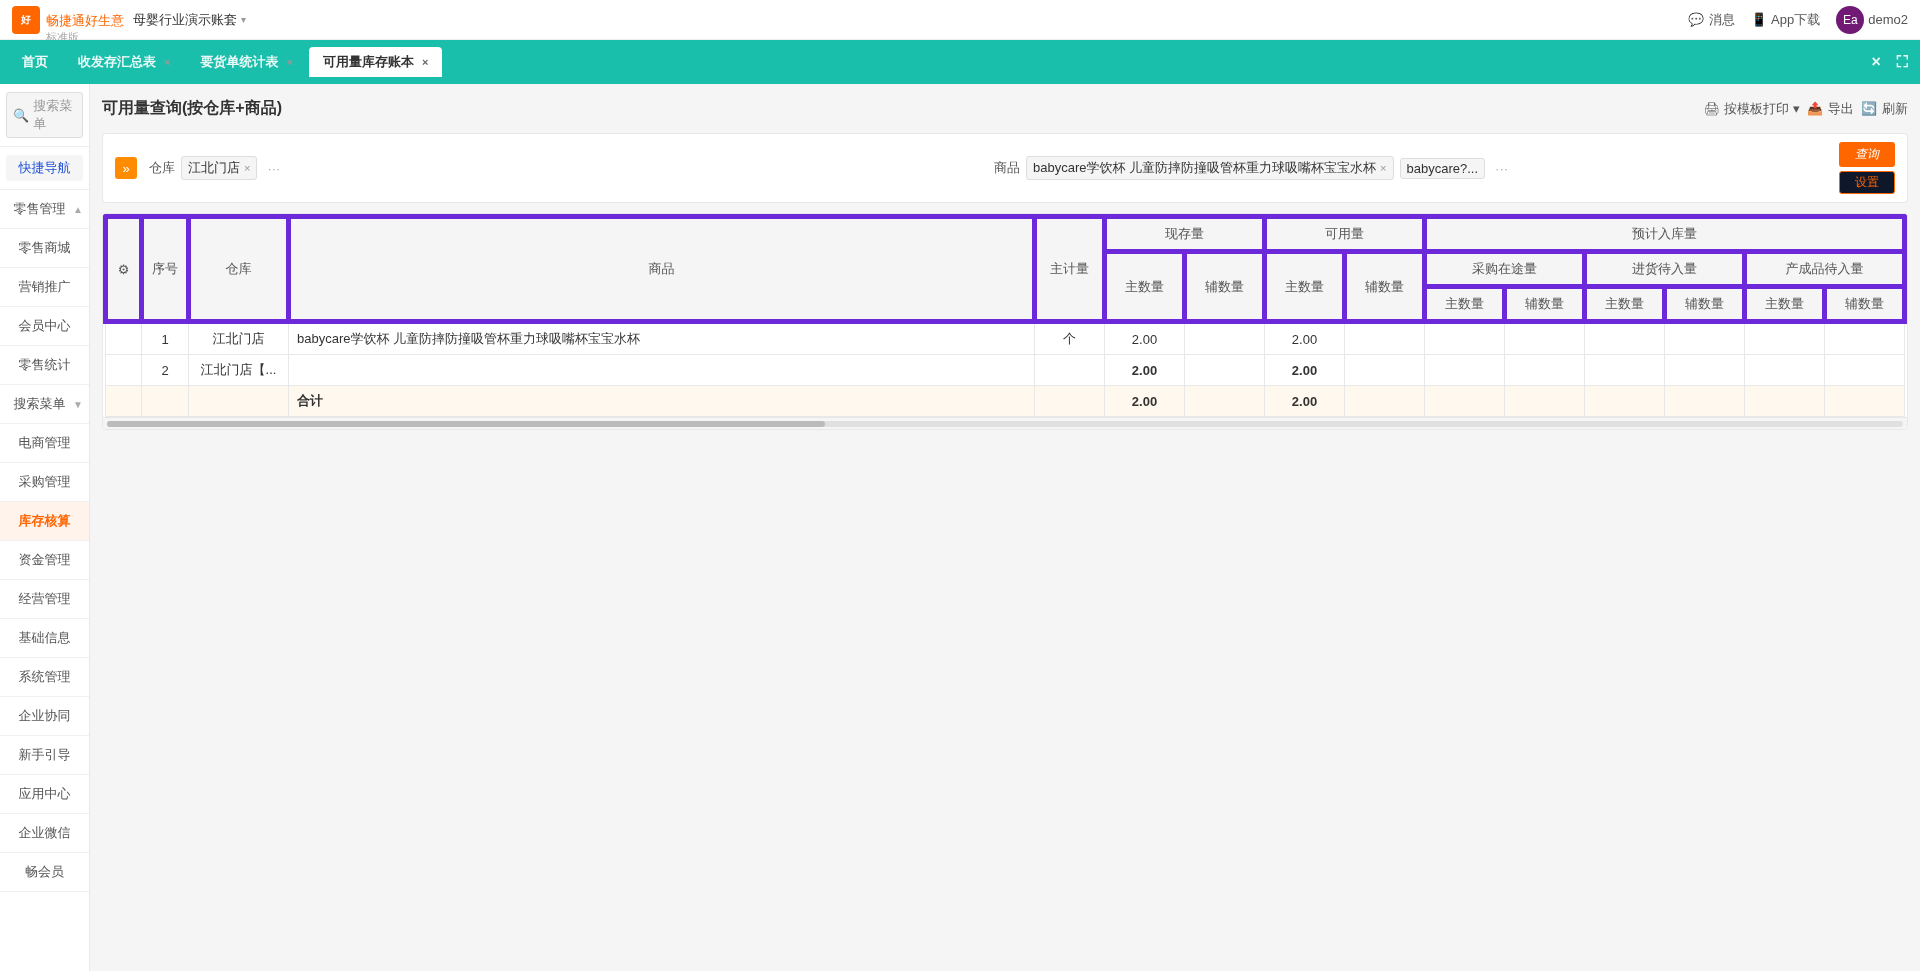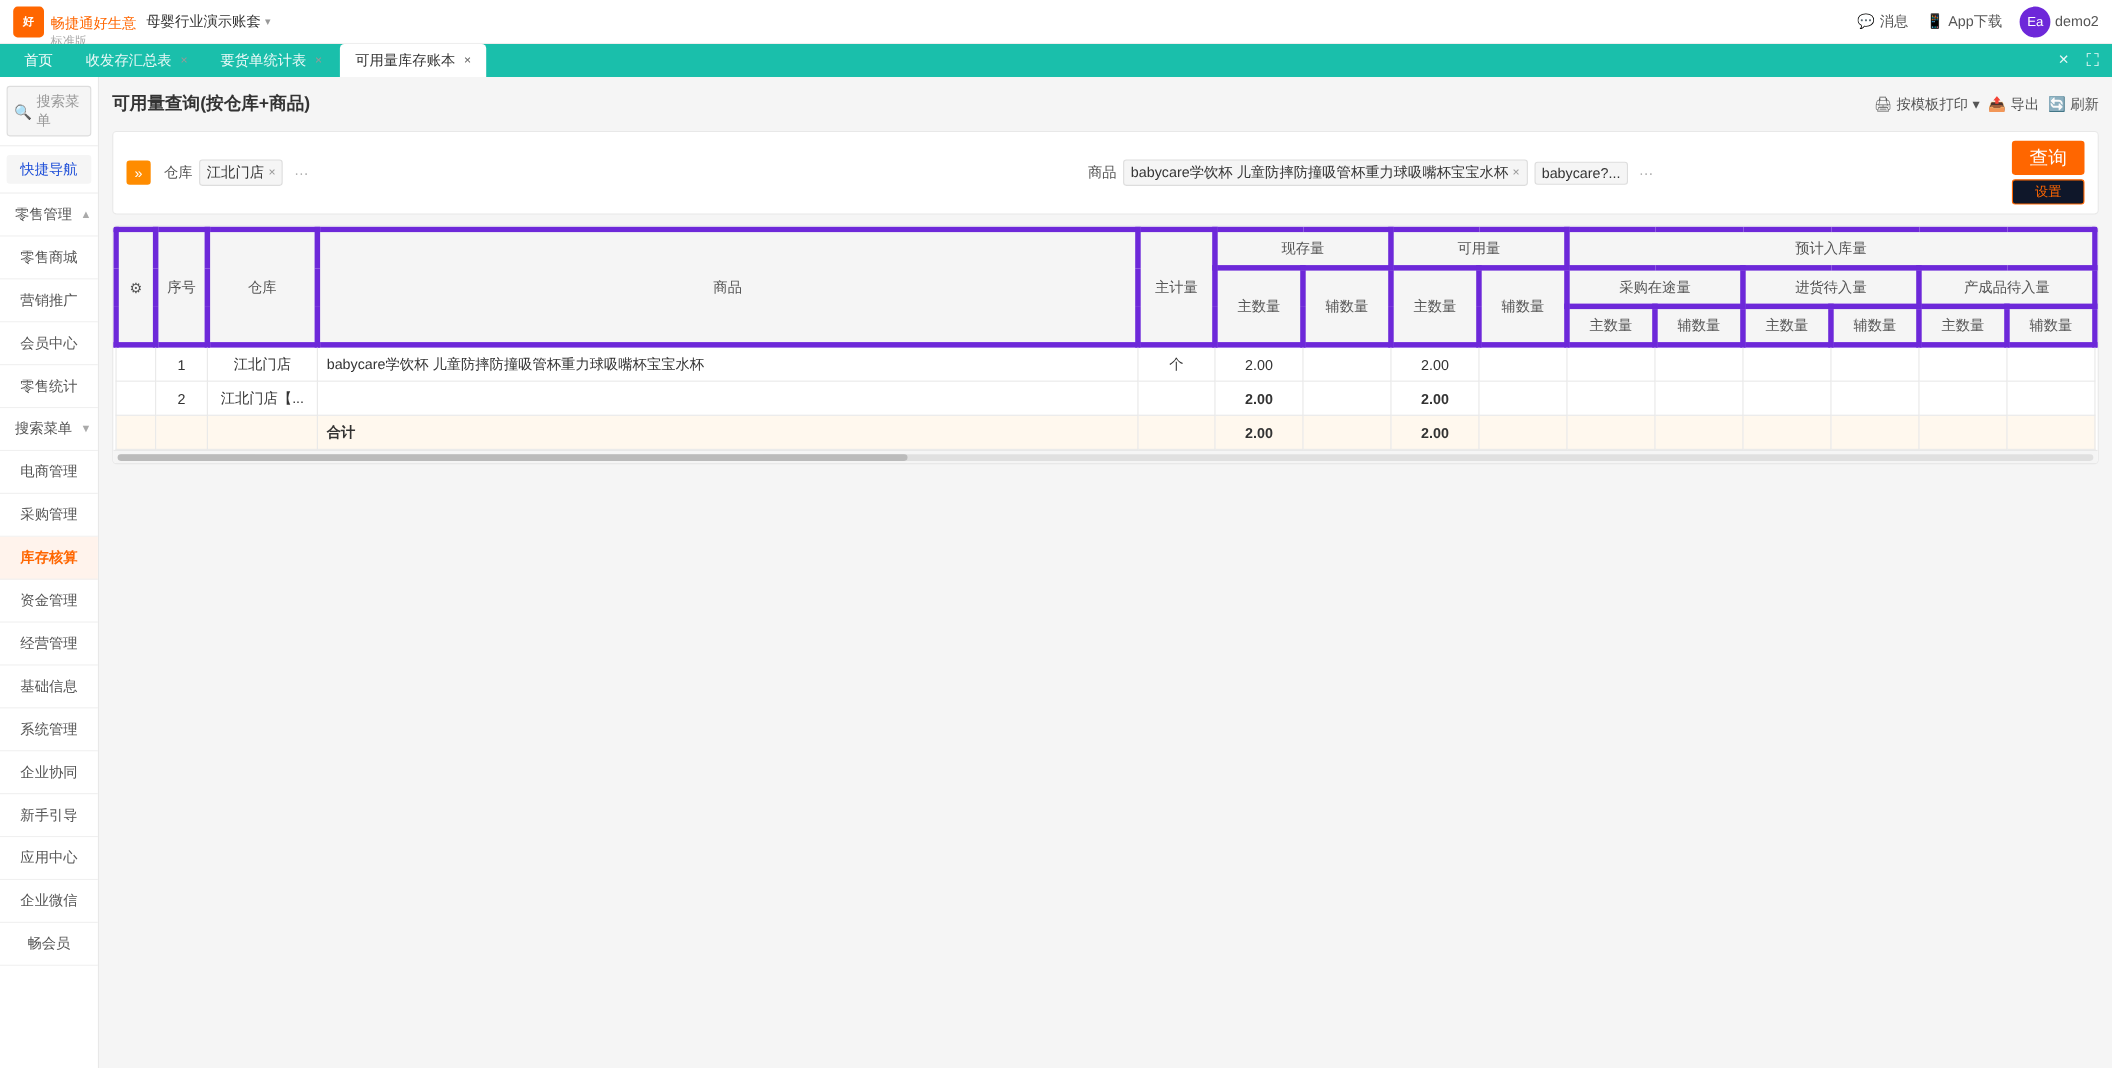--- a/index.html
+++ b/index.html
@@ -18,31 +18,32 @@
     }
     .top-bar-left { display: flex; align-items: center; gap: 8px; }
     .logo-area { display: flex; align-items: center; gap: 6px; }
     .logo-icon { width: 28px; height: 28px; background: #ff6600; border-radius: 4px; display: flex; align-items: center; justify-content: center; color: white; font-size: 10px; font-weight: bold; }
     .logo-text { color: #ff6600; font-size: 12px; margin-top: 18px; }
     .version-tag { color: #aaa; font-size: 11px; }
     .org-selector { display: flex; align-items: center; gap: 4px; color: #333; font-size: 13px; margin-left: 1px; cursor: pointer; }
     .org-selector .chevron { color: #999; font-size: 10px; }
     .top-bar-right { display: flex; align-items: center; gap: 16px; color: #555; }
     .top-bar-right .top-btn { display: flex; align-items: center; gap: 4px; cursor: pointer; color: #555; font-size: 13px; }
-    .avatar { width: 28px; height: 28px; border-radius: 50%; background: #6d28d9; display: flex; align-items: center; justify-content: center; color: #fff; font-size: 12px; overflow: hidden; }
+    .avatar { width: 28px; height: 28px; border-radius: 50%; background: #701a75; display: flex; align-items: center; justify-content: center; color: #fff; font-size: 12px; overflow: hidden; }
 
     
     .nav-tabs {
       background: #1abfab;
-      height: 30px;
+      height: 44px;
       display: flex;
       align-items: center;
       padding: 0 8px;
       flex-shrink: 0;
       gap: 2px;
+      font-weight: bold;
     }
     .nav-tab {
       height: 30px;
       padding: 0 14px;
       display: flex;
       align-items: center;
       gap: 6px;
       border-radius: 4px 4px 0 0;
       cursor: pointer;
       color: rgba(255,255,255,0.9);
@@ -178,21 +179,22 @@
       display: flex; align-items: center; gap: 4px;
       background: #f5f5f5; border: 1px solid #ddd; border-radius: 3px;
       padding: 2px 6px; font-size: 12px; color: #333;
     }
     .filter-value-tag .tag-close { color: #999; cursor: pointer; font-size: 11px; }
     .filter-dots { color: #aaa; cursor: pointer; padding: 0 4px; }
     .filter-actions { display: flex; flex-direction: column; gap: 4px; }
     .btn-query {
       background: #ff6600; color: #fff; border: none;
       border-radius: 3px; padding: 4px 16px; cursor: pointer;
-      font-size: 17px;
+      font-size: 12px;
+      font-style: italic;
     }
     .btn-settings {
       background: #0f172a; color: #ff6600; border: 1px solid #ff6600;
       border-radius: 3px; padding: 2px 12px; cursor: pointer;
       font-size: 12px;
     }
 
     
     .table-container {
       background: #fff;

